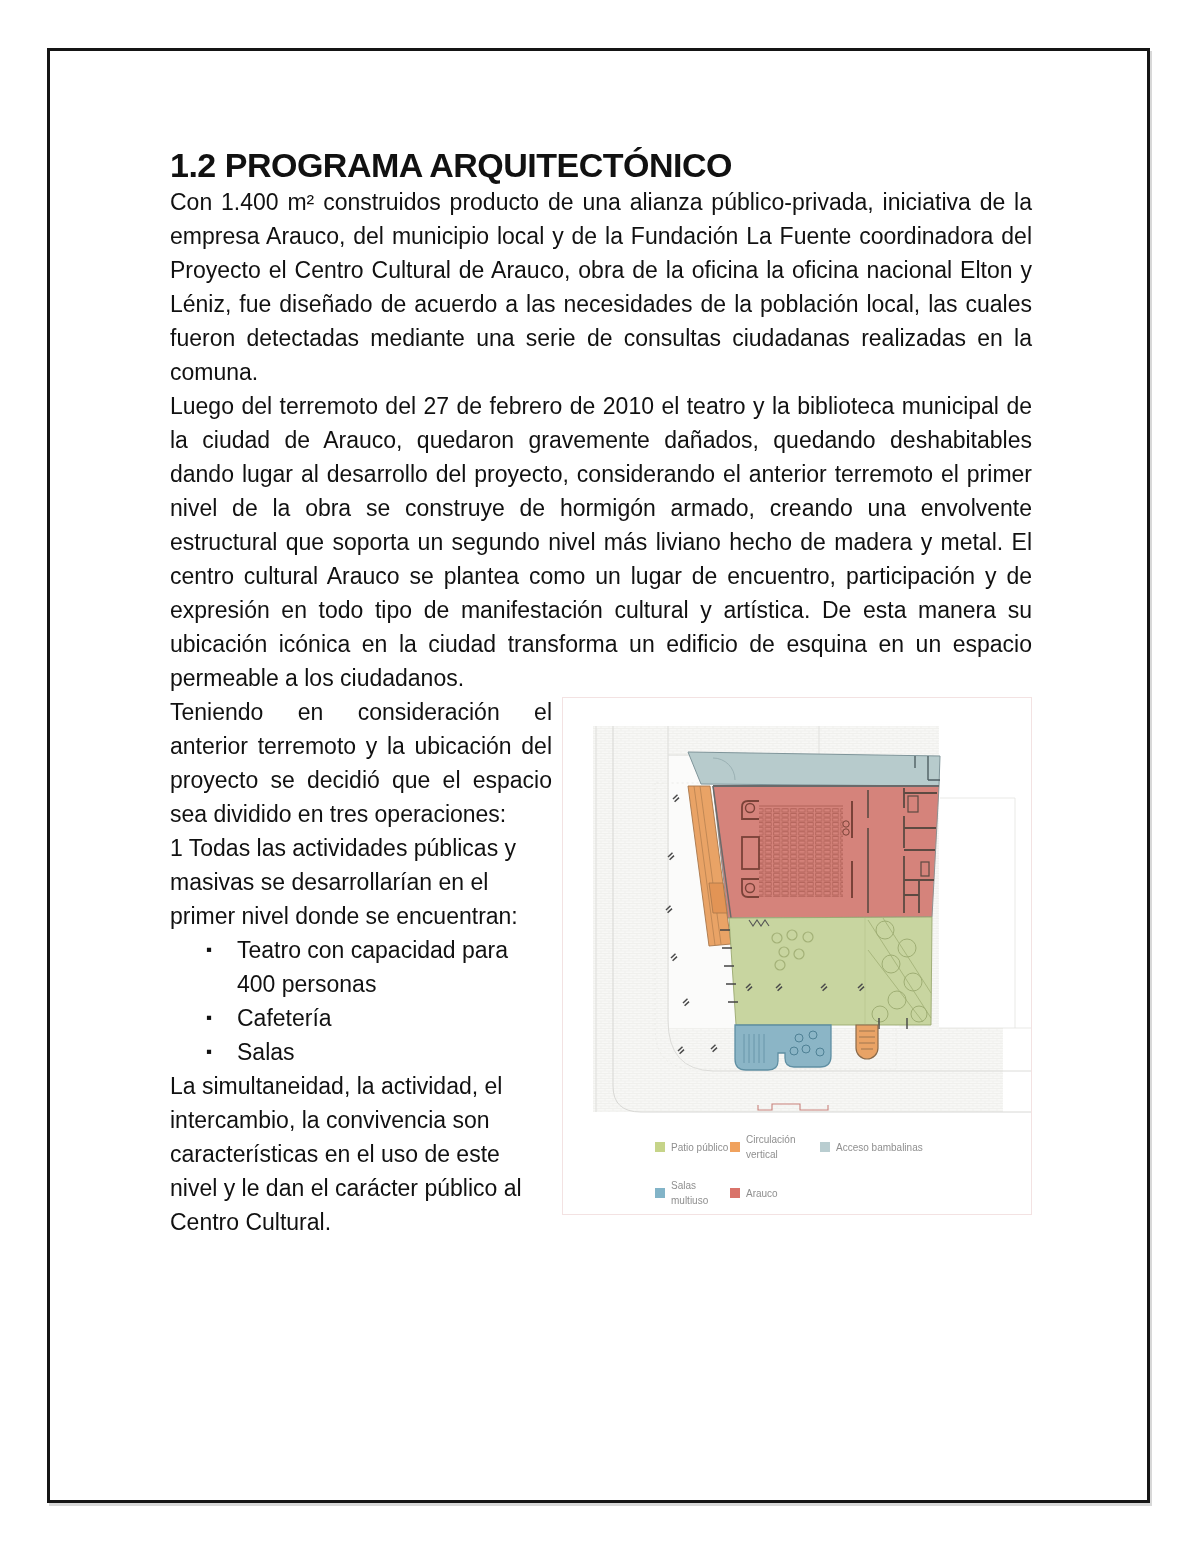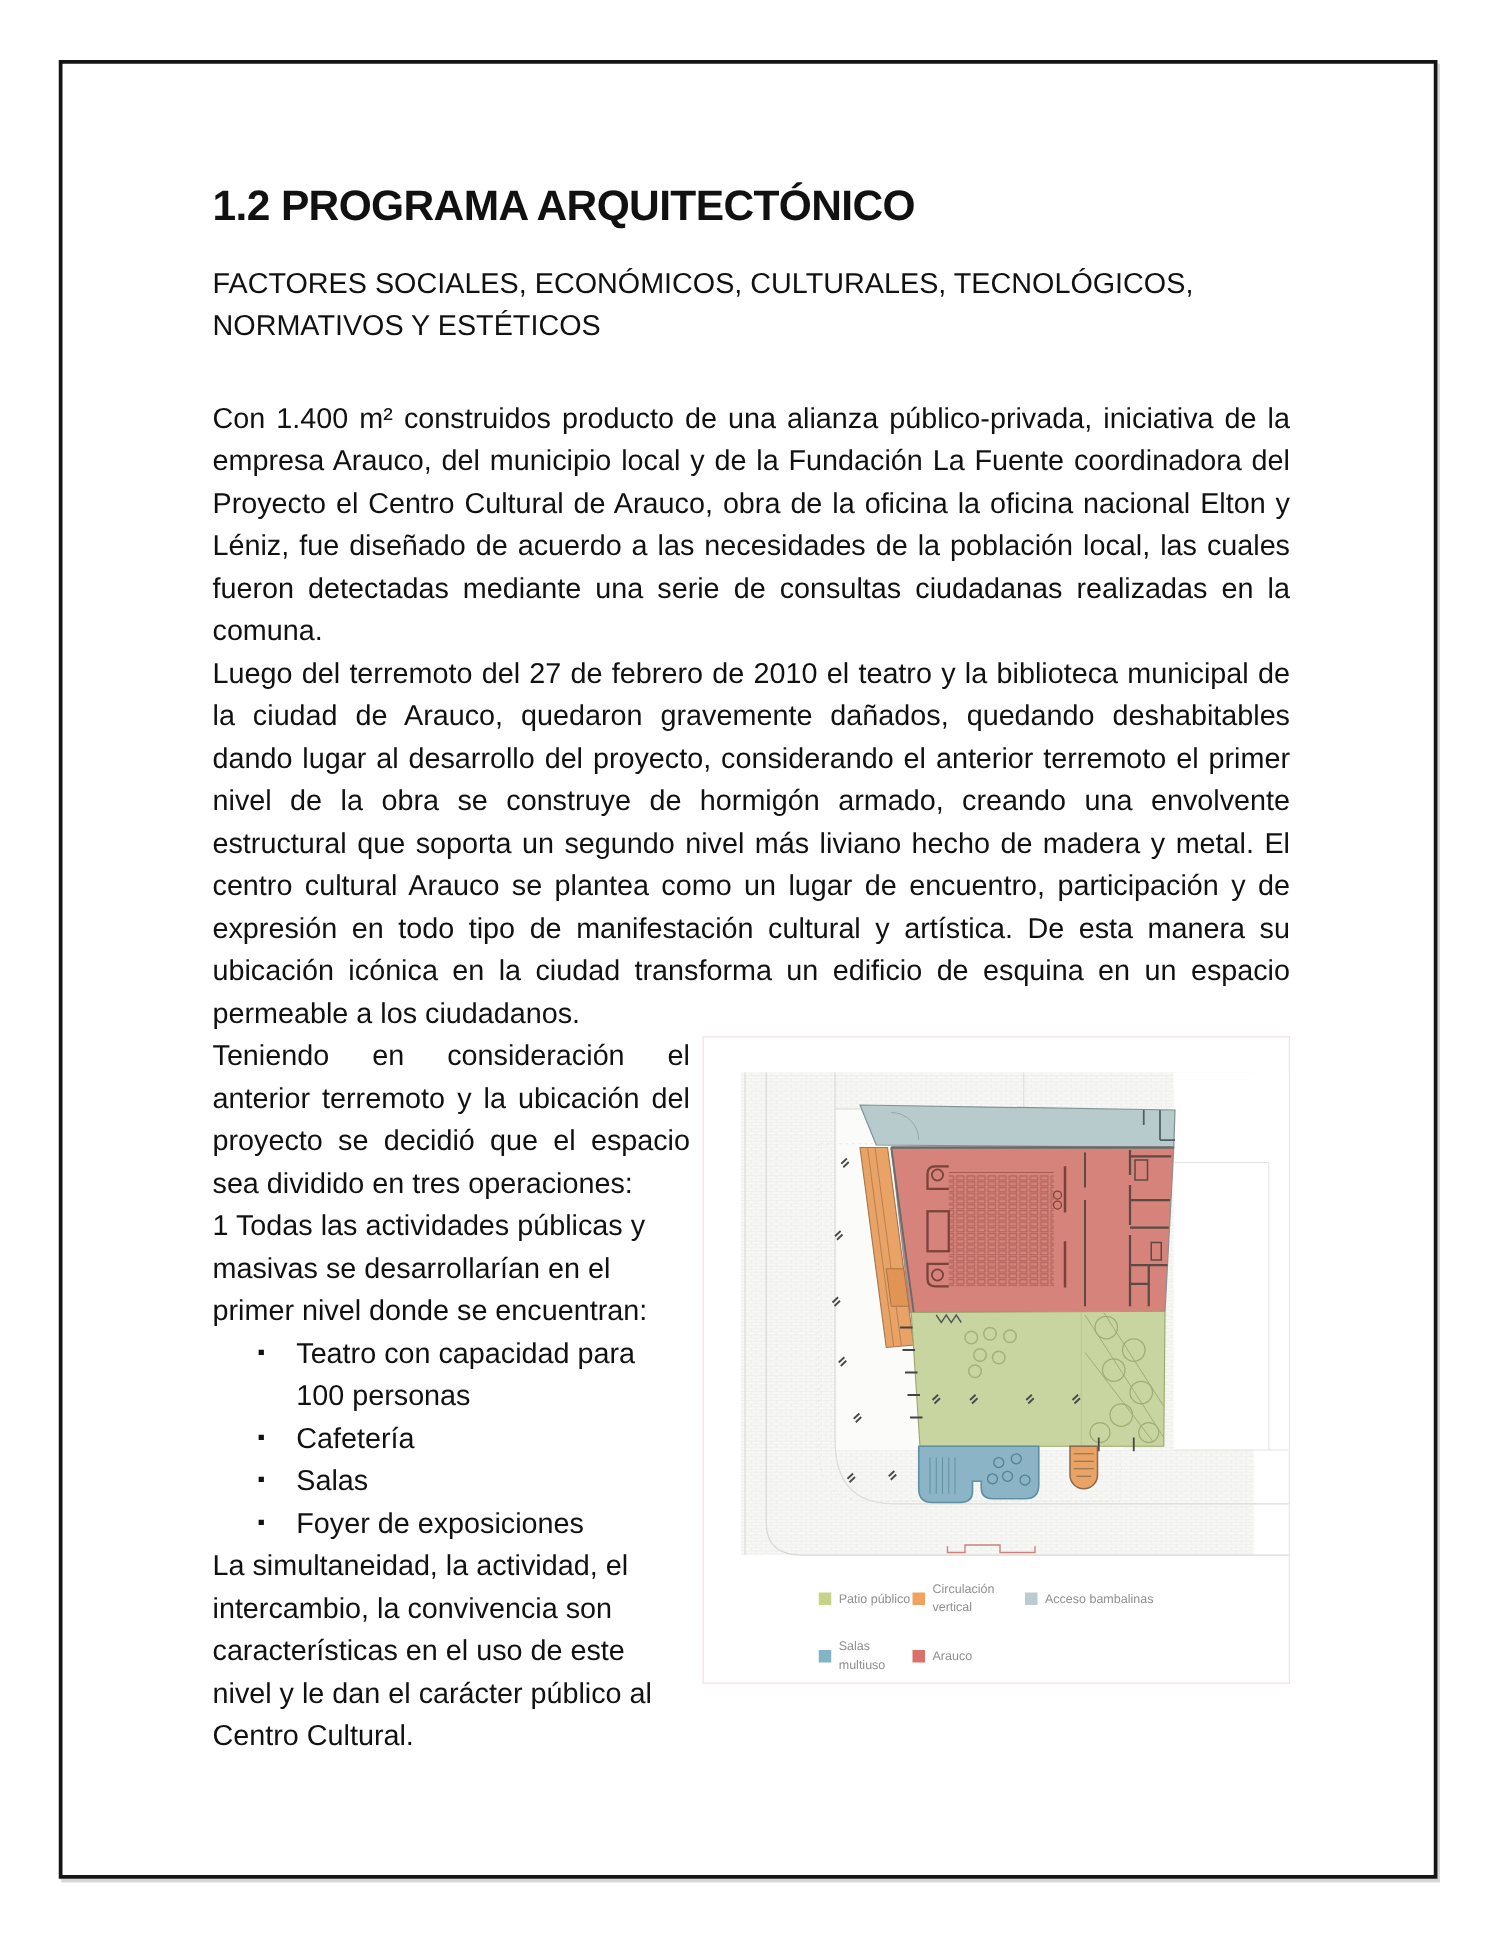--- a/index.html
+++ b/index.html
@@ -28,21 +28,20 @@
   ul.prog-list li::before{content:"▪";position:absolute;left:36px;top:0;font-size:17px;}
 </style>
 </head>
 <body>
 
 <div class="page">
   <div class="frame">
     <div class="content">
 
       <h1 class="doc-title">1.2 PROGRAMA ARQUITECTÓNICO</h1>
-      <div class="doc-subtitle">FACTORES SOCIALES, ECONÓMICOS, CULTURALES, TECNOLÓGICOS, NORMATIVOS Y ESTÉTICOS</div>
 
       <div class="body-text">
         <p class="just">Con 1.400 m² construidos producto de una alianza público-privada, iniciativa de la empresa Arauco, del municipio local y de la Fundación La Fuente coordinadora del Proyecto el Centro Cultural de Arauco, obra de la oficina la oficina nacional Elton y Léniz, fue diseñado de acuerdo a las necesidades de la población local, las cuales fueron detectadas mediante una serie de consultas ciudadanas realizadas en la comuna.</p>
         <p class="just">Luego del terremoto del 27 de febrero de 2010 el teatro y la biblioteca municipal de la ciudad de Arauco, quedaron gravemente dañados, quedando deshabitables dando lugar al desarrollo del proyecto, considerando el anterior terremoto el primer nivel de la obra se construye de hormigón armado, creando una envolvente estructural que soporta un segundo nivel más liviano hecho de madera y metal. El centro cultural Arauco se plantea como un lugar de encuentro, participación y de expresión en todo tipo de manifestación cultural y artística. De esta manera su ubicación icónica en la ciudad transforma un edificio de esquina en un espacio permeable a los ciudadanos.</p>
 
         <div class="figure">
           <svg width="468" height="415" viewBox="0 0 468 415">
             <defs>
               <pattern id="paving" width="8" height="5" patternUnits="userSpaceOnUse">
                 <path d="M0,0.5 H8 M0,3 H8 M2,0.5 V3 M6,3 V5" stroke="#ebebe8" stroke-width="0.6" fill="none"></path>
@@ -193,24 +192,23 @@
                 <span>Arauco</span>
               </div>
             </div>
           </div>
         </div>
 
         <p class="just">Teniendo en consideración el anterior terremoto y la ubicación del proyecto se decidió que el espacio sea dividido en tres operaciones:</p>
         <p>1 Todas las actividades públicas y masivas se desarrollarían en el primer nivel donde se encuentran:</p>
 
         <ul class="prog-list">
-          <li>Teatro con capacidad para 100 personas</li>
+          <li>Teatro con capacidad para 400 personas</li>
           <li>Cafetería</li>
           <li>Salas</li>
-          <li>Foyer de exposiciones</li>
         </ul>
 
         <p>La simultaneidad, la actividad, el intercambio, la convivencia son características en el uso de este nivel y le dan el carácter público al Centro Cultural.</p>
       </div>
 
     </div>
   </div>
 </div>
 
 </body></html>

